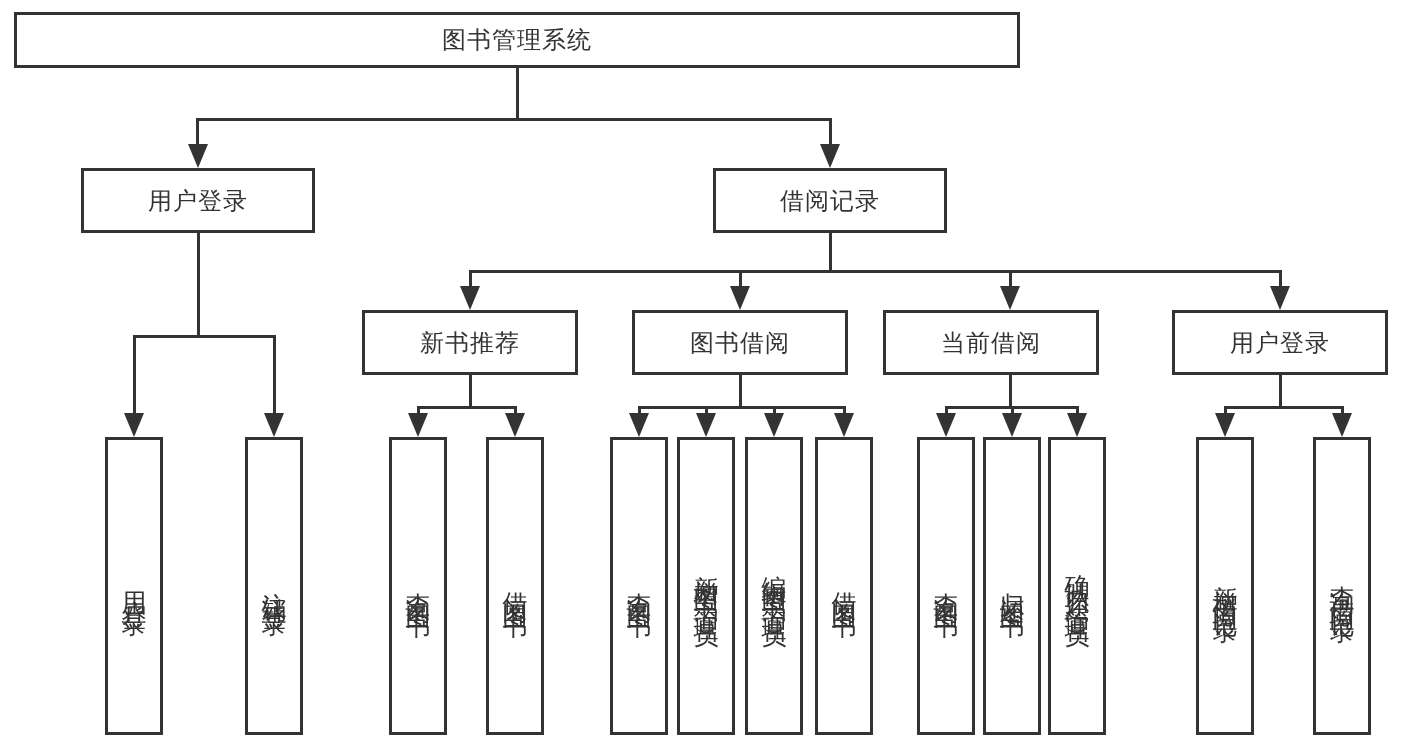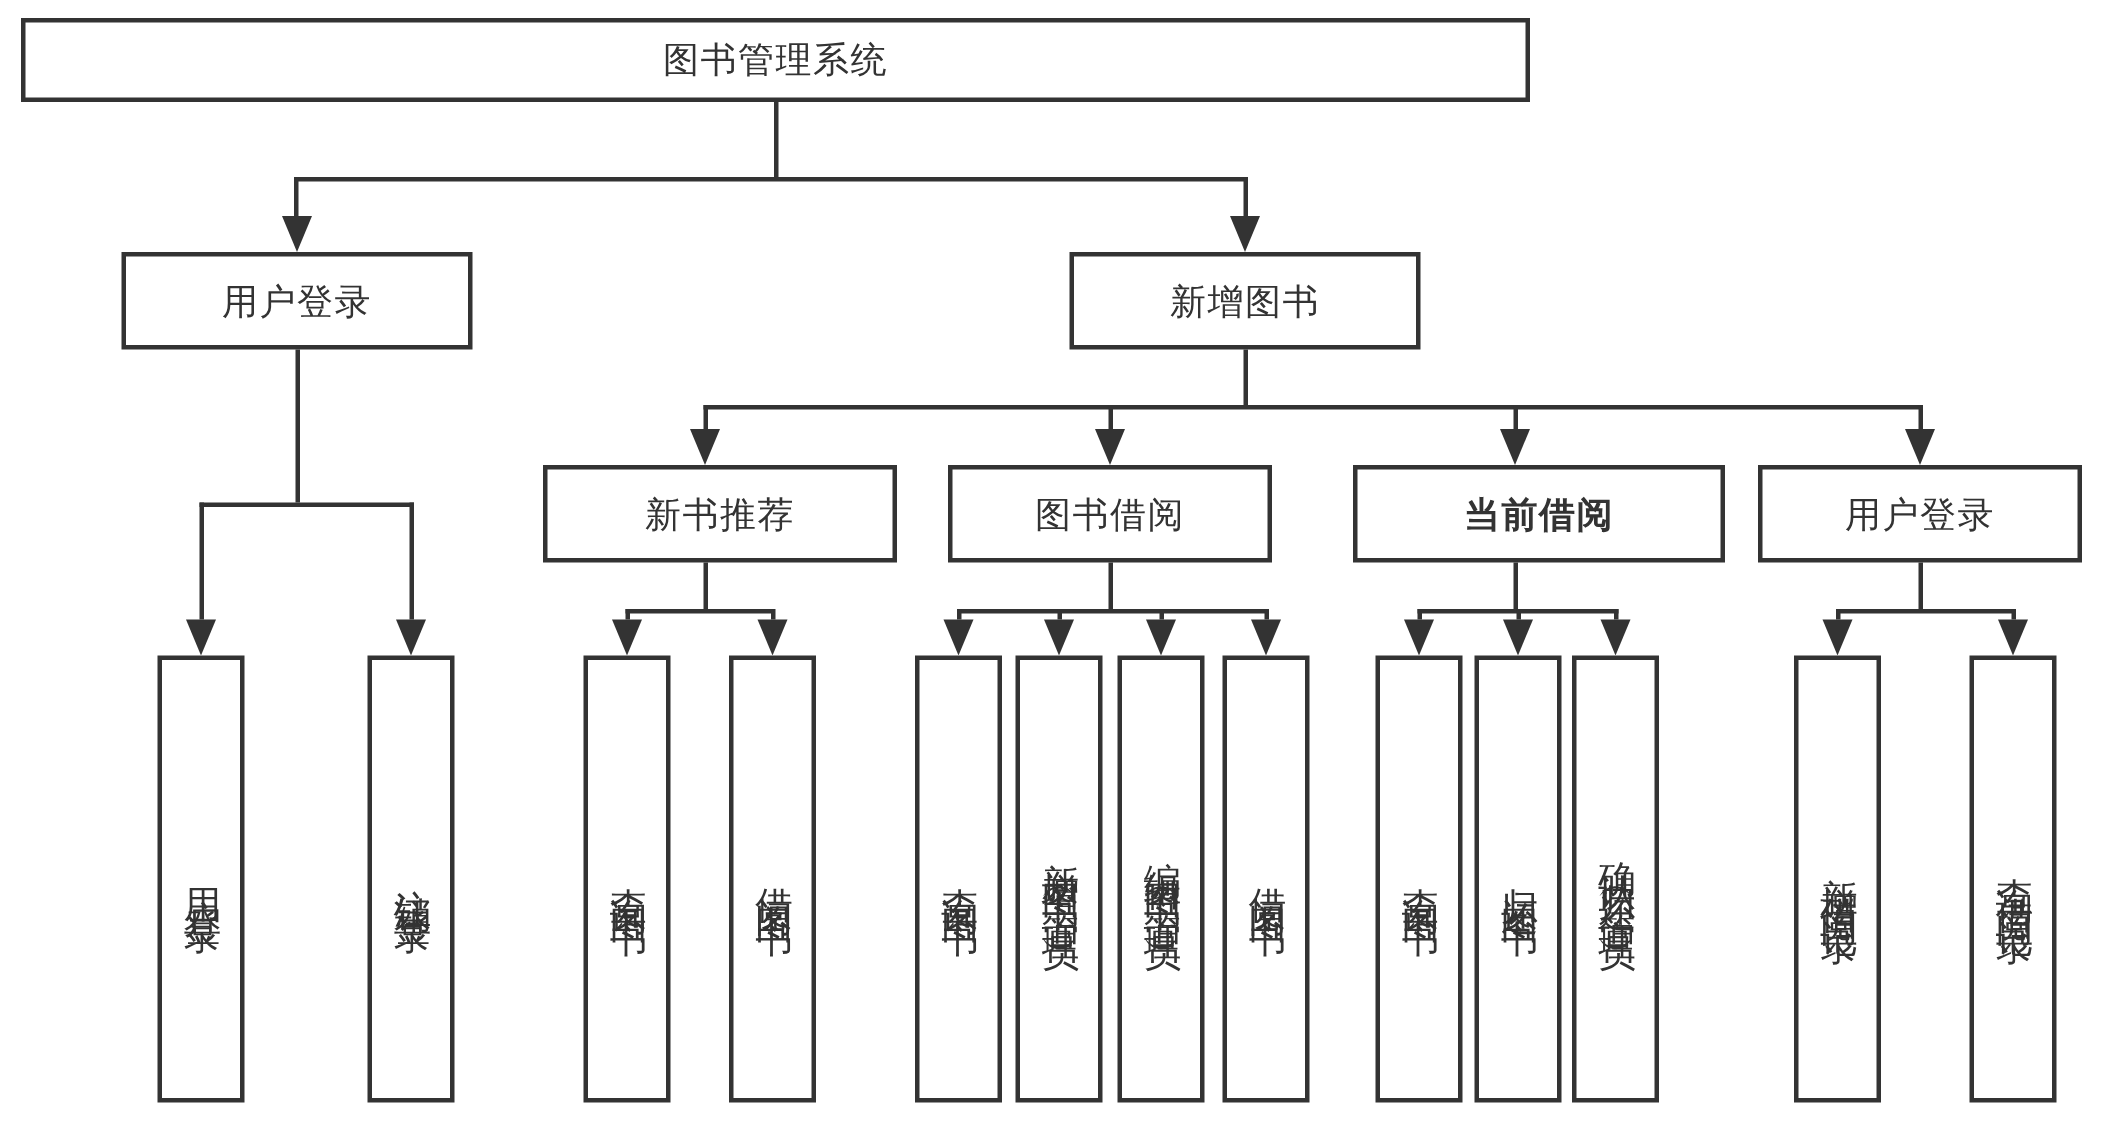--- a/index.html
+++ b/index.html
@@ -71,21 +71,21 @@
     <div class="vl" style="left:196px; top:118px; height:26px;"></div>
     <div class="tri" style="left:188px; top:144px;"></div>
     <div class="vl" style="left:829px; top:118px; height:26px;"></div>
     <div class="tri" style="left:820px; top:144px;"></div>
   </div>
 
   <div class="box" style="left:81px; top:168px; width:234px; height:65px;">
     <span>用户登录</span>
   </div>
   <div class="box" style="left:713px; top:168px; width:234px; height:65px;">
-    <span>新增图书</span>
+    <span>借阅记录</span>
   </div>
 
   <div>
     <div class="vl" style="left:197px; top:233px; height:102px;"></div>
     <div class="hl" style="left:133px; top:335px; width:143px;"></div>
     <div class="vl" style="left:133px; top:335px; height:78px;"></div>
     <div class="tri" style="left:124px; top:413px;"></div>
     <div class="vl" style="left:273px; top:335px; height:78px;"></div>
     <div class="tri" style="left:264px; top:413px;"></div>
   </div>
@@ -96,27 +96,27 @@
     <div class="vl" style="left:469px; top:270px; height:16px;"></div>
     <div class="tri" style="left:460px; top:286px;"></div>
     <div class="vl" style="left:739px; top:270px; height:16px;"></div>
     <div class="tri" style="left:730px; top:286px;"></div>
     <div class="vl" style="left:1009px; top:270px; height:16px;"></div>
     <div class="tri" style="left:1000px; top:286px;"></div>
     <div class="vl" style="left:1279px; top:270px; height:16px;"></div>
     <div class="tri" style="left:1270px; top:286px;"></div>
   </div>
 
-  <div class="box" style="left:362px; top:310px; width:236px; height:65px;">
+  <div class="box" style="left:362px; top:310px; width:216px; height:65px;">
     <span>新书推荐</span>
   </div>
   <div class="box" style="left:632px; top:310px; width:216px; height:65px;text-align:center;">
     <span>图书借阅</span>
   </div>
-  <div class="box" style="left:902px; top:310px; width:248px; height:65px;font-weight:bold;">
+  <div class="box" style="left:883px; top:310px; width:216px; height:65px;">
     <span>当前借阅</span>
   </div>
   <div class="box" style="left:1172px; top:310px; width:216px; height:65px;">
     <span>用户登录</span>
   </div>
 
   <div>
     <div class="vl" style="left:469px; top:375px; height:31px;"></div>
     <div class="hl" style="left:417px; top:406px; width:99px;"></div>
     <div class="vl" style="left:417px; top:406px; height:7px;"></div>

